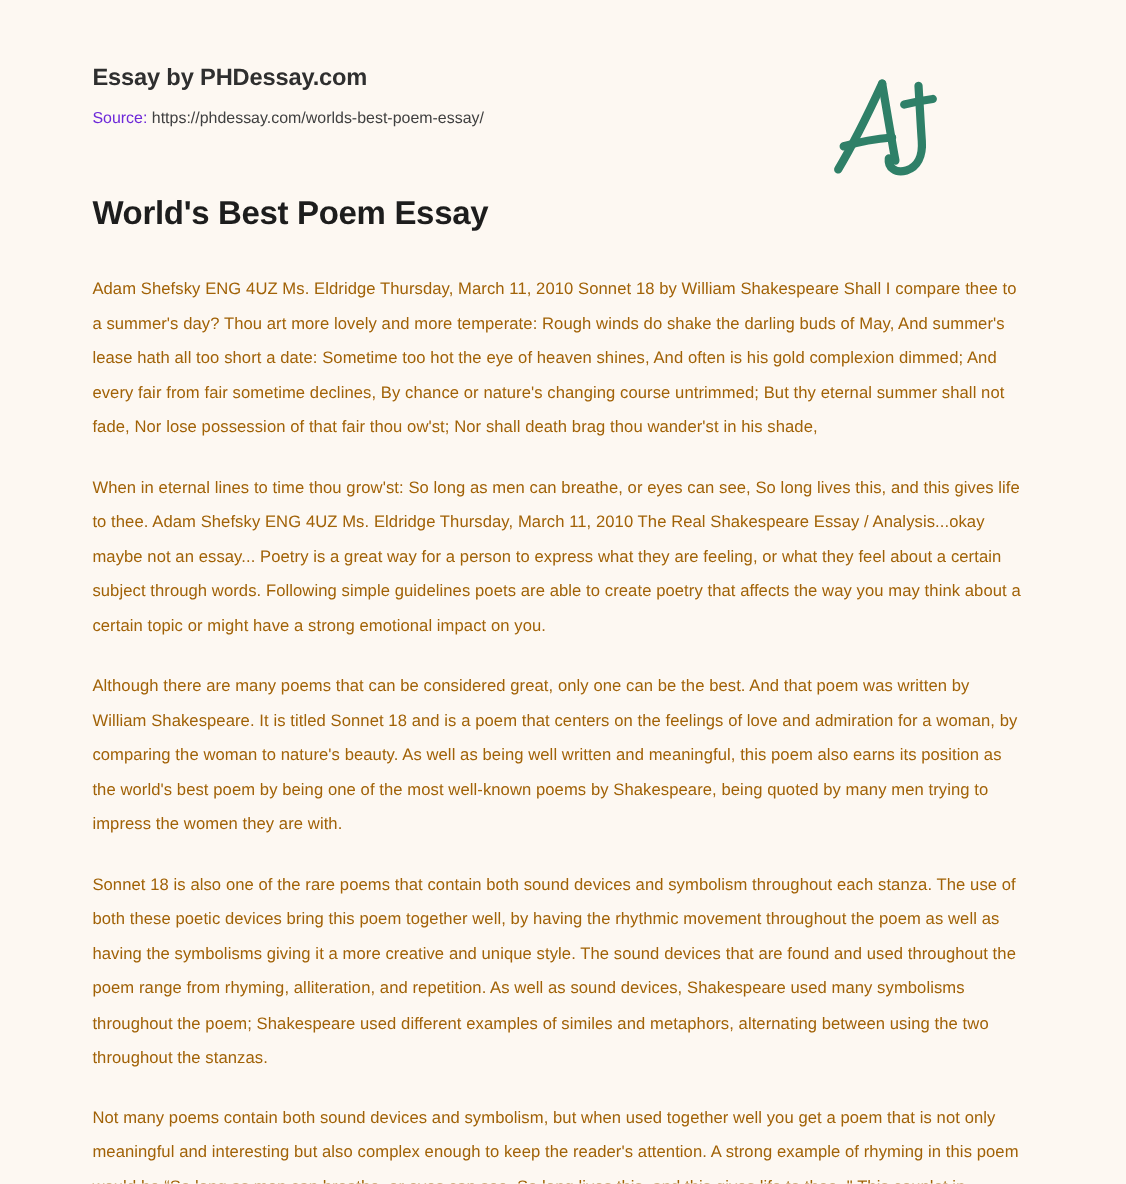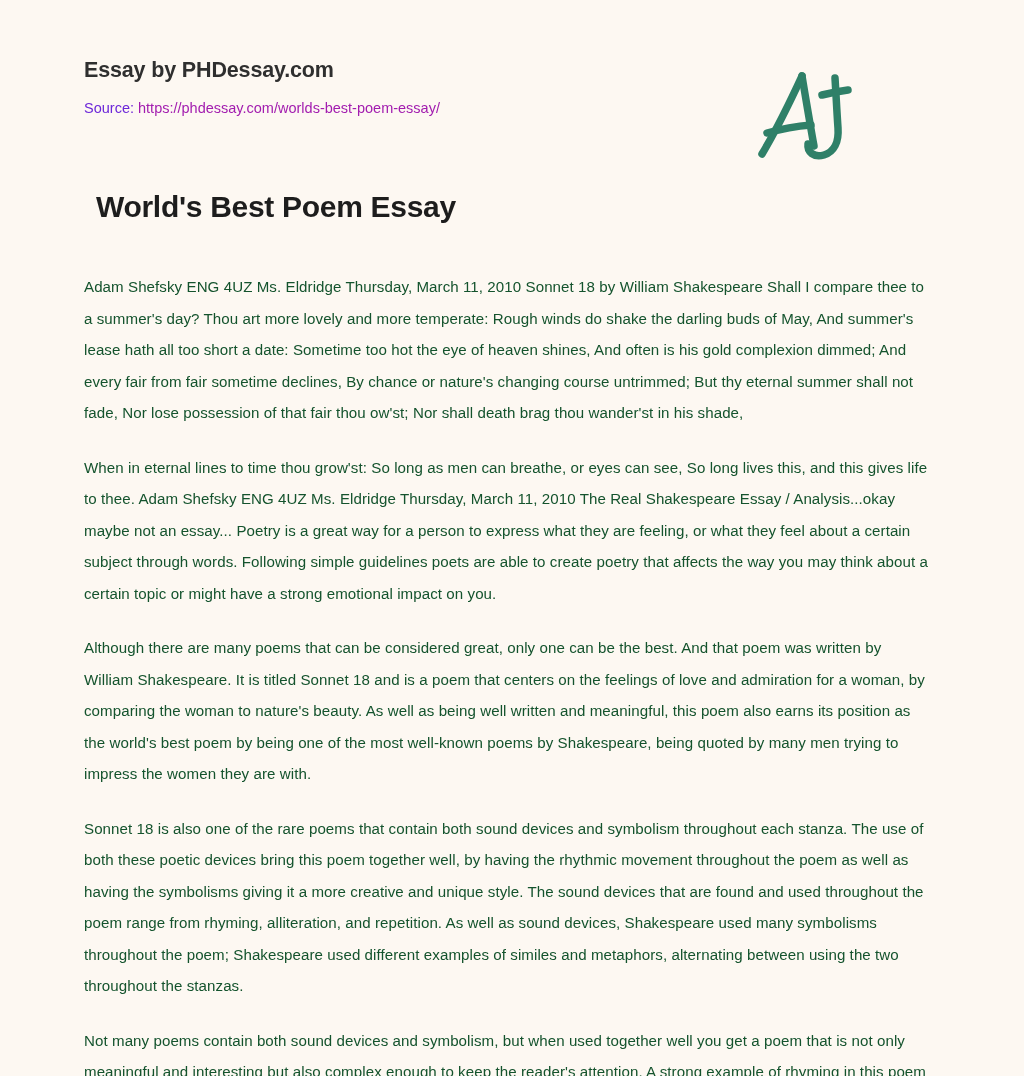--- a/index.html
+++ b/index.html
@@ -43,60 +43,60 @@
     font-size: 14.5px;
     line-height: 1.3;
     white-space: nowrap;
   }
 
   .source-label {
     color: #6d28d9;
   }
 
   .source-url {
-    color: #a21caf;
+    color: #404040;
     text-decoration: none;
   }
 
   
   .logo {
     position: absolute;
     top: 62px;
     right: 80px;
     width: 112px;
     height: 102px;
   }
   .logo svg {
     display: block;
     width: 112px;
     height: 102px;
   }
 
   
   .doc-title {
-    margin: 12px;
+    margin: 0;
     padding-top: 58px;
     font-size: 30px;
     font-weight: bold;
     color: #1d1d1d;
     letter-spacing: -0.3px;
     line-height: 1.25;
   }
 
   
   .article {
     padding-top: 34px;
     width: 856px;
   }
 
   .article p {
     margin: 0 12px 23px 0;
     font-size: 15.1px;
     line-height: 31.5px;
-    color: #14532d;
+    color: #a16207;
     text-align: left;
     letter-spacing: 0.005em;
   }
 
   .article p:last-child {
     margin-bottom: 0;
   }
 </style>
 </head>
 <body>

